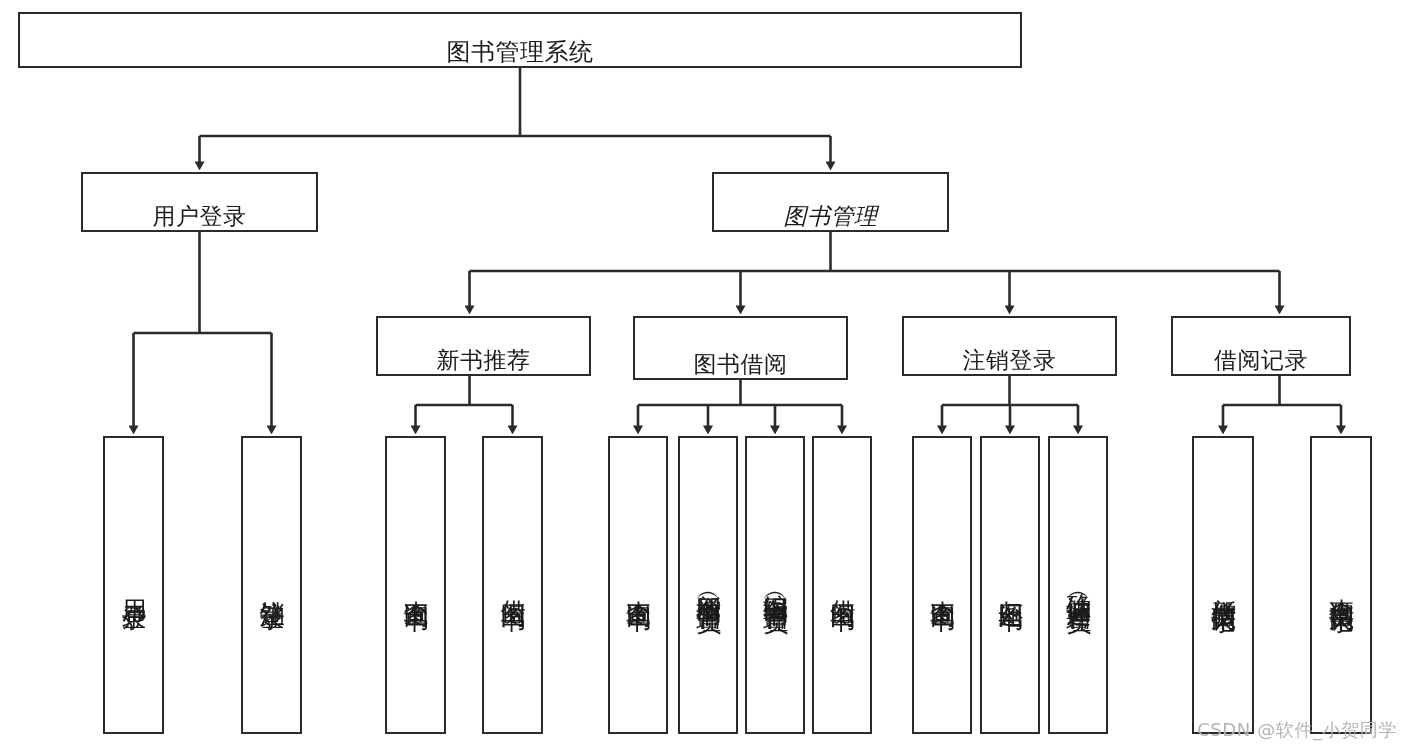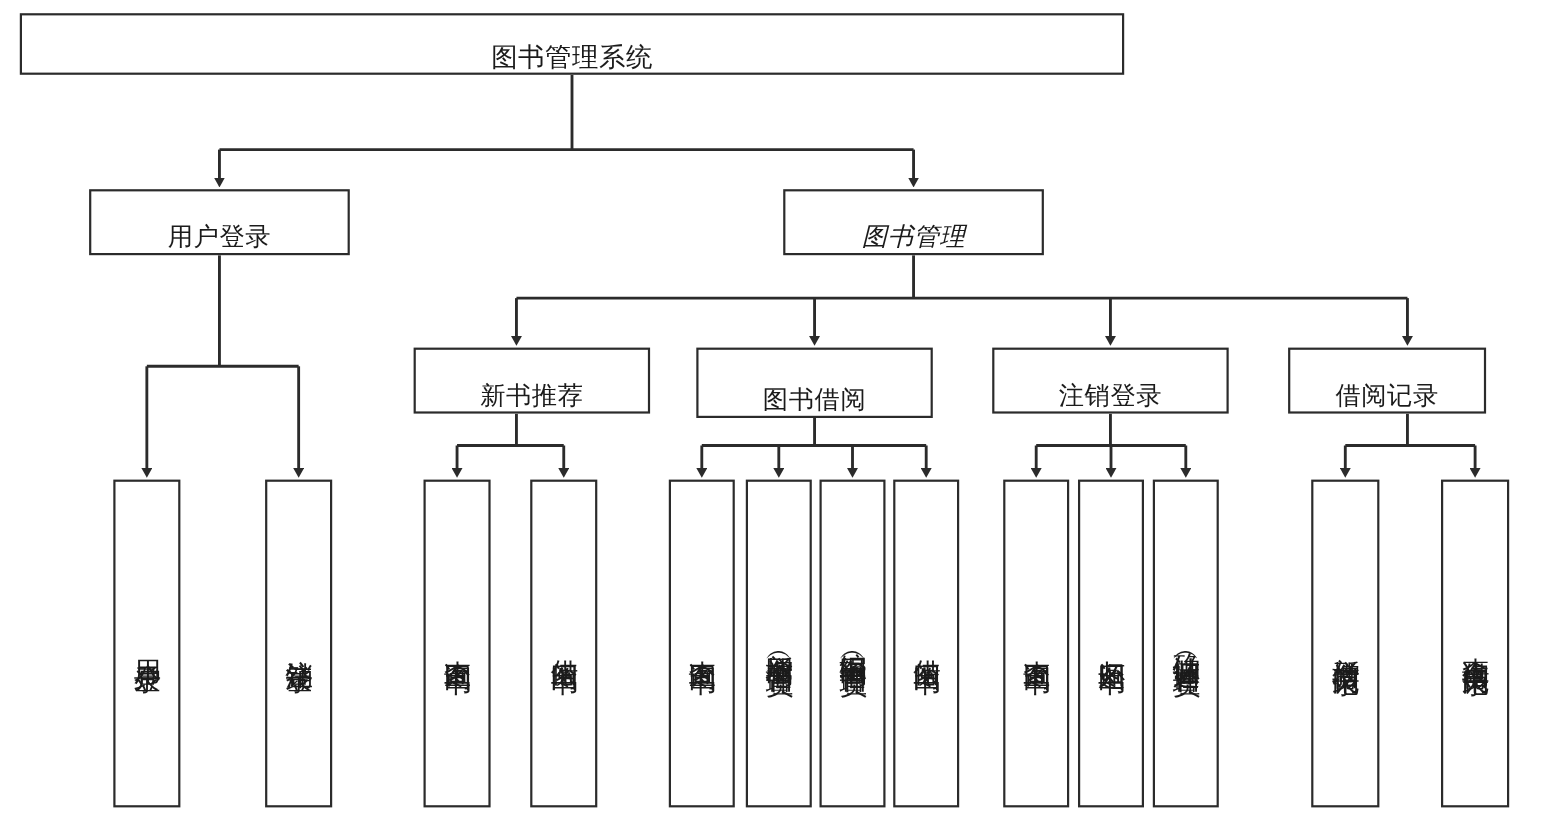--- a/index.html
+++ b/index.html
@@ -176,13 +176,14 @@
         <span class="label">确认归还（管理员）</span>
       </div>
       <div class="node vertical" style="left: 1192px; top: 436px; width: 62px; height: 298px;">
         <span class="label">新增借阅记录</span>
       </div>
       <div class="node vertical" style="left: 1310px; top: 436px; width: 62px; height: 298px;">
         <span class="label">查询借阅记录</span>
       </div>
     </div>
 
+  <div id="watermark">CSDN @软件_小贺同学</div>
 </div>
 
 </body></html>

